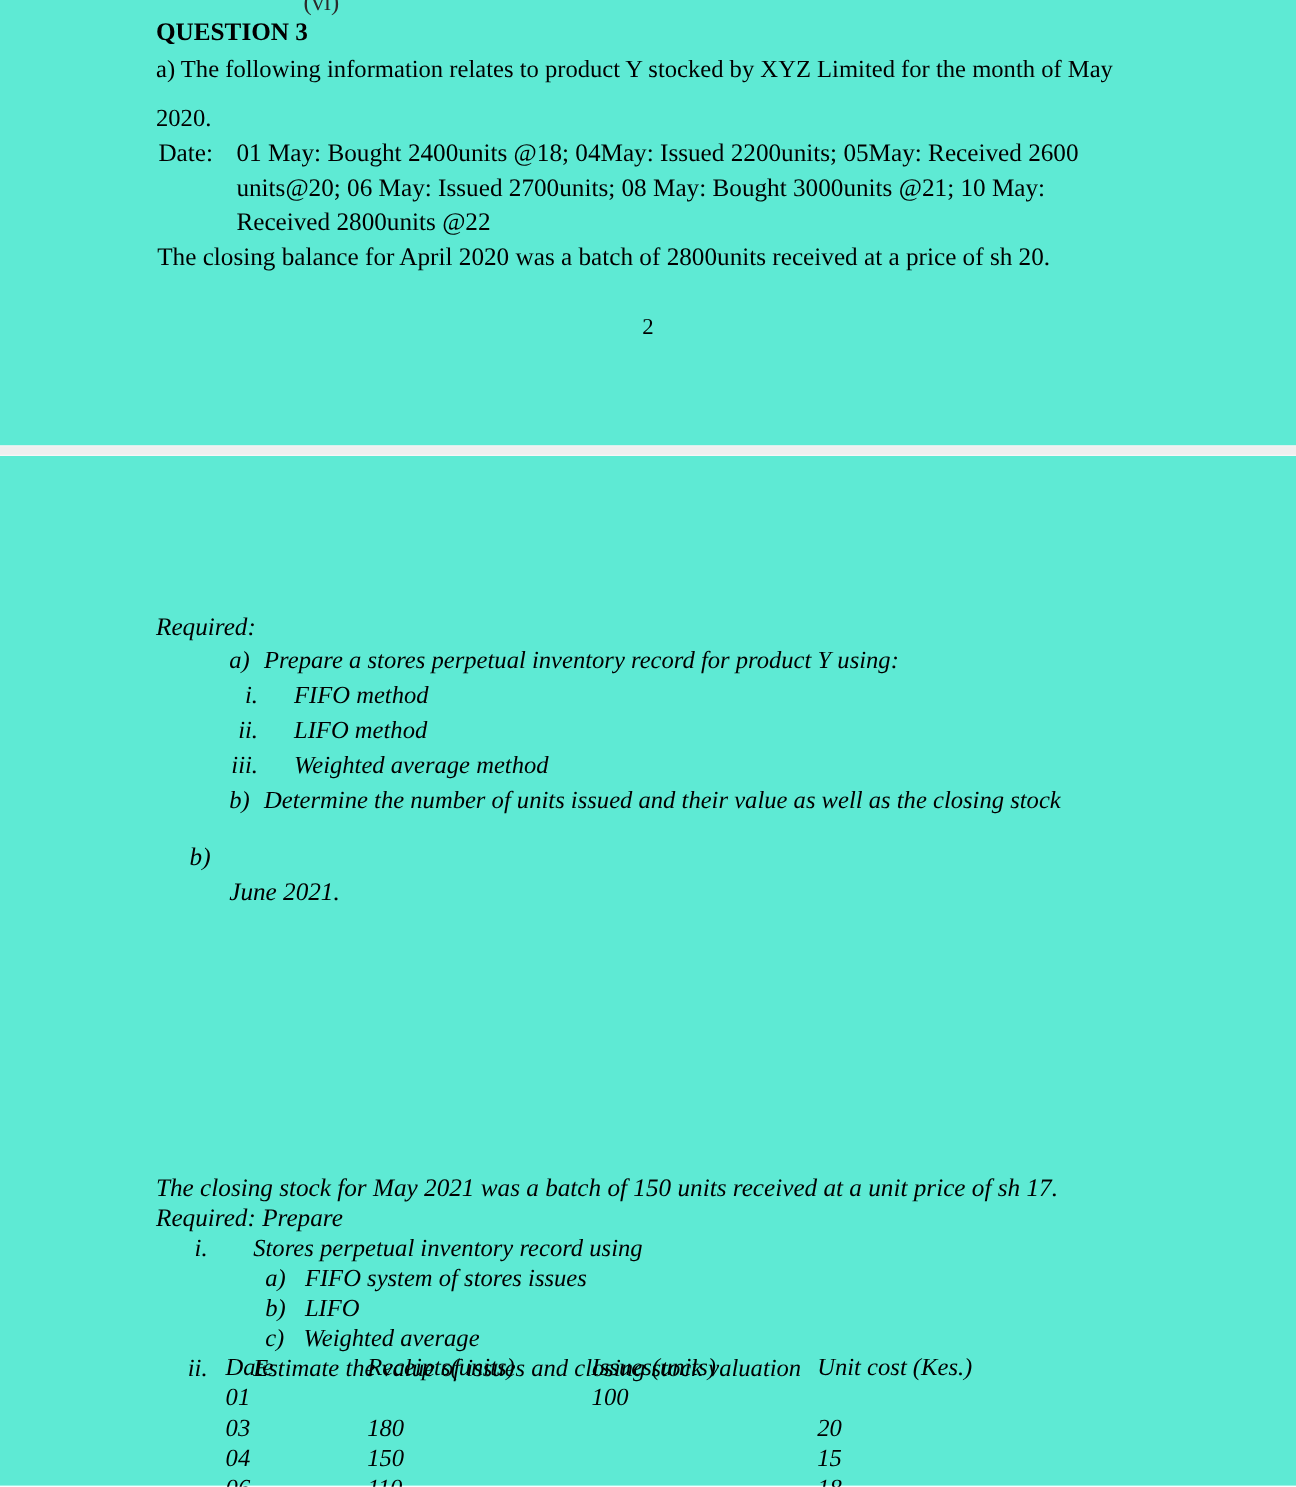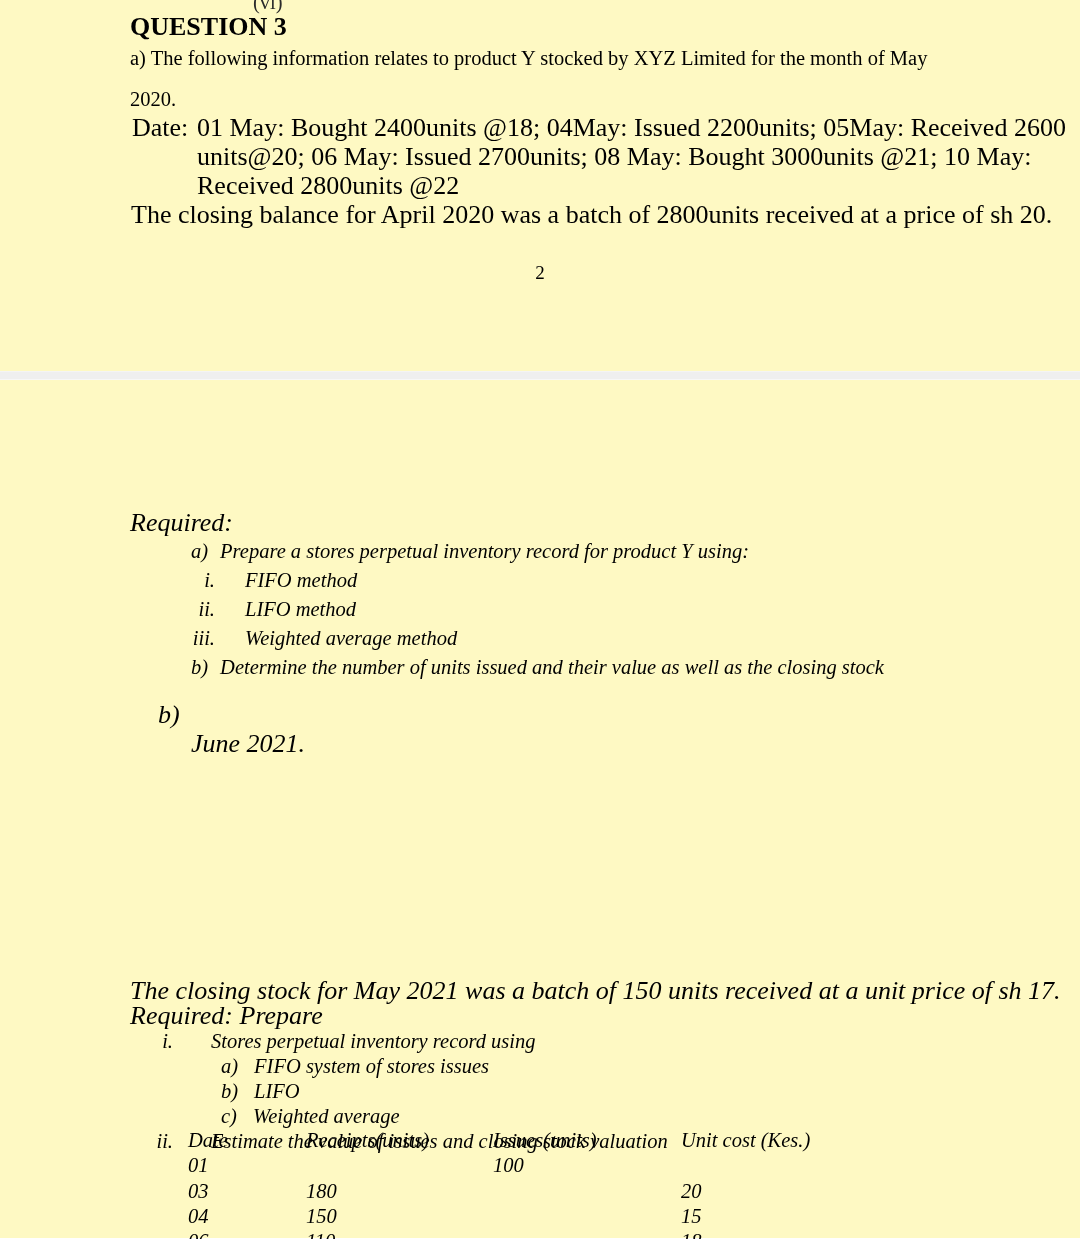--- a/index.html
+++ b/index.html
@@ -14,36 +14,36 @@
     width: 1080px;
     height: 1239px;
     position: relative;
     overflow: hidden;
     -webkit-font-smoothing: antialiased;
   }
 
   
   .page {
     position: relative;
-    background: #fef9c3;
+    background: #5eead4;
   }
   .page-top   { height: 371px; }
   .page-gap   {
     height: 9px;
     background: #efefef;
     border-top: 1px solid #f4f4f4;
     border-bottom: 1px solid #f7f7f7;
     box-sizing: border-box;
   }
   .page-bottom{ height: 858px; font-style: italic; }
 
   
   .txt {
     position: absolute;
-    font-size: 26px;
+    font-size: 21px;
     line-height: 29px;
     white-space: nowrap;
   }
   .wrapbox {
     position: absolute;
     font-size: 20.5px;
     line-height: 41px;
   }
   .bold { font-weight: bold; }
 

